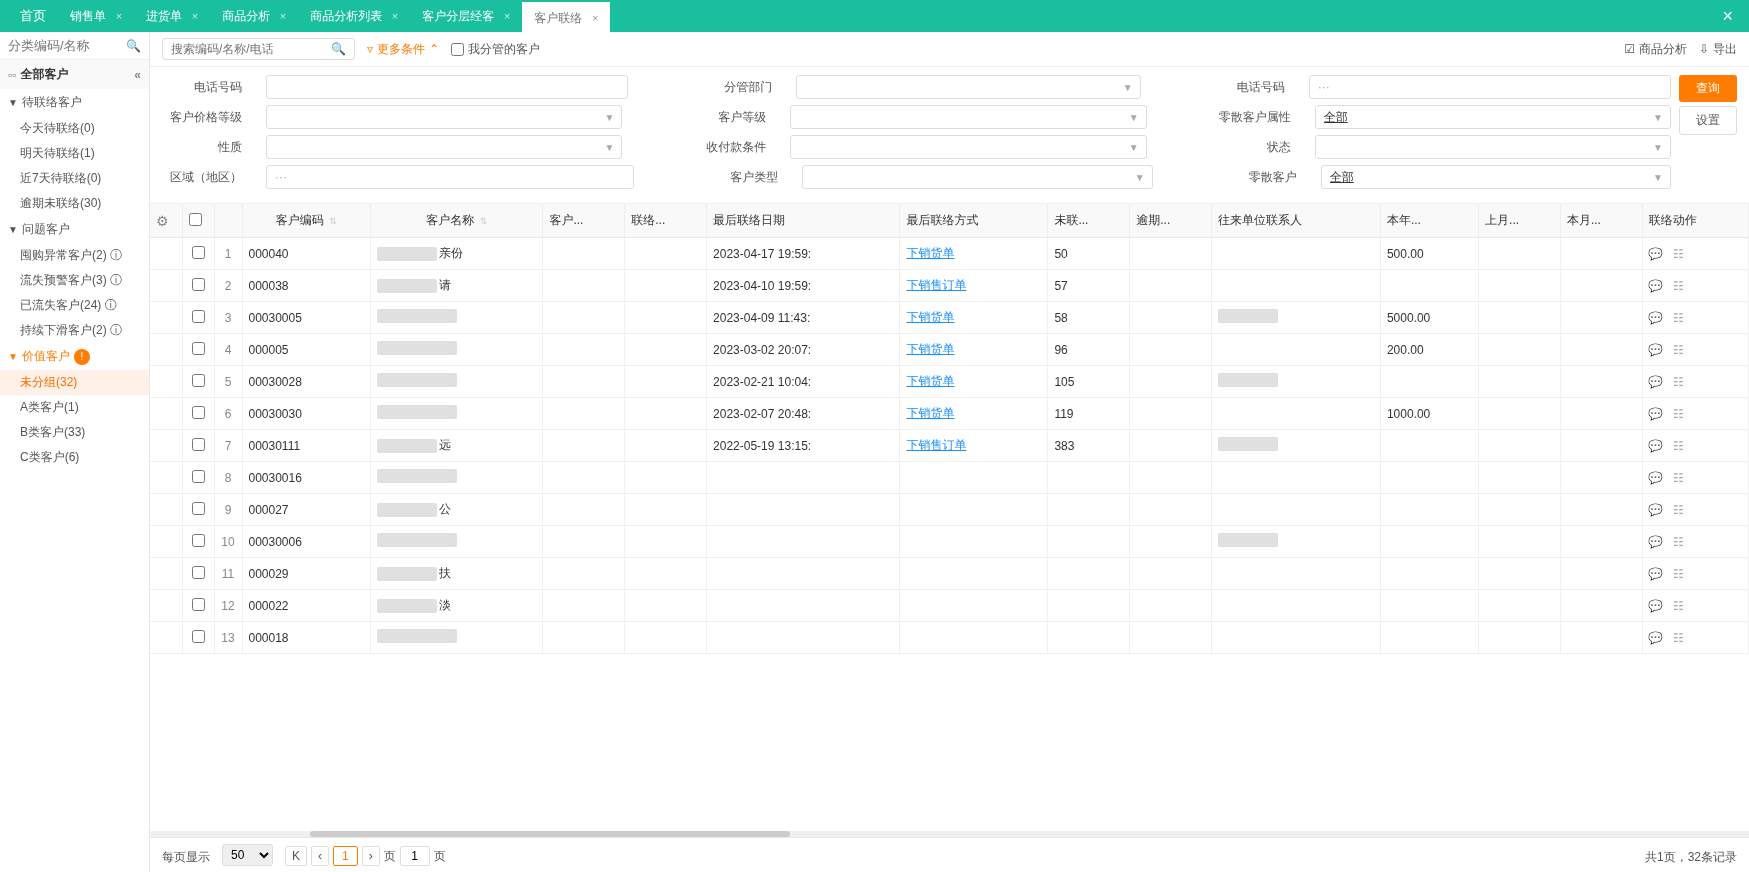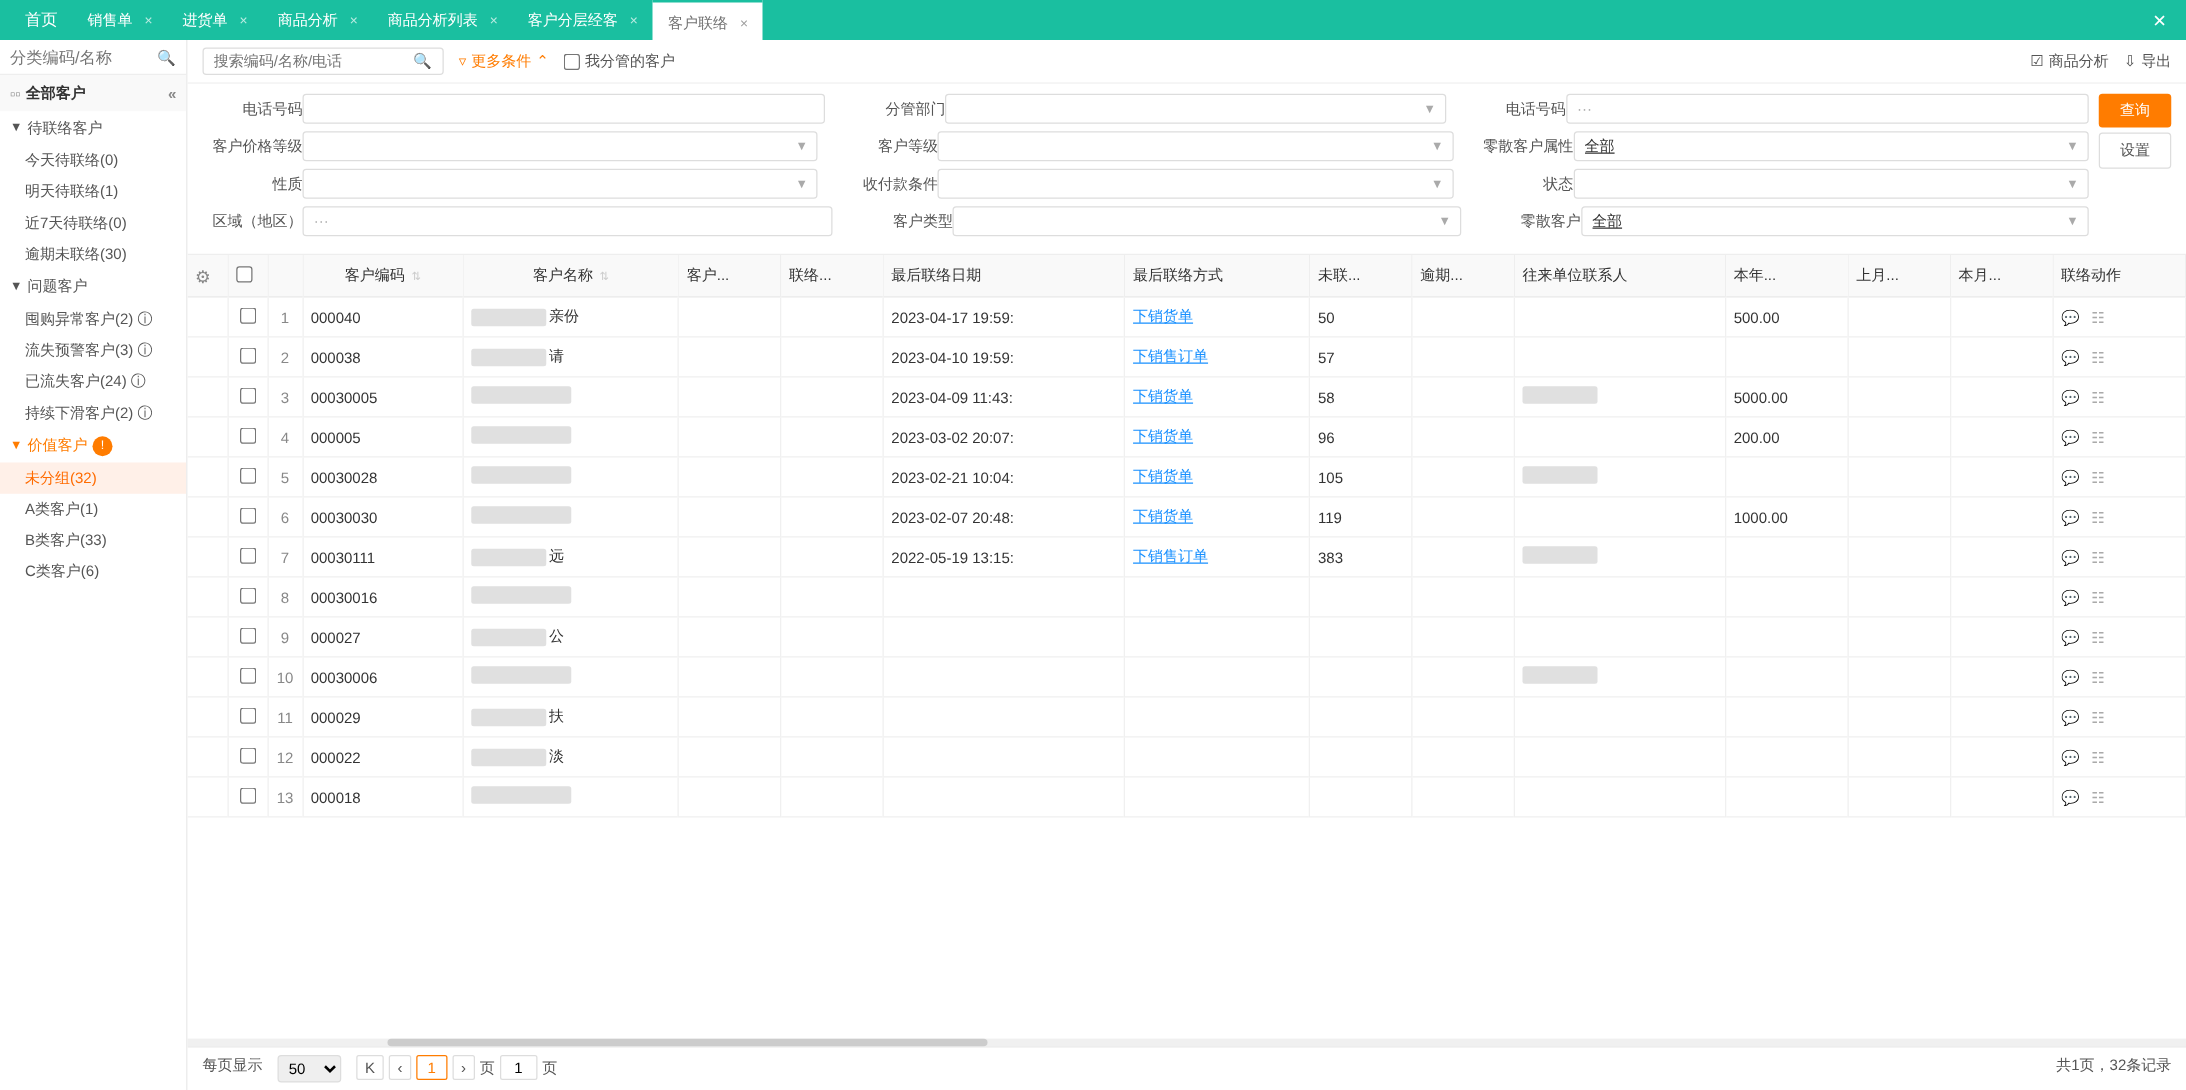--- a/index.html
+++ b/index.html
@@ -182,21 +182,21 @@
 
     
     .extended-filter {
       background: white;
       padding: 8px 12px;
       border-bottom: 1px solid #eee;
     }
     .filter-row {
       display: flex;
       align-items: center;
-      gap: 0;
+      gap: 24px;
       margin-bottom: 6px;
     }
     .filter-label {
       width: 80px;
       text-align: right;
       color: #555;
       font-size: 12px;
       flex-shrink: 0;
     }
     .filter-input {
@@ -325,21 +325,21 @@
     }
     .row-num { color: #888; text-align: center; }
     .row-checkbox { text-align: center; }
 
     
     .table-footer {
       background: white;
       border-top: 1px solid #e8e8e8;
       padding: 6px 12px;
       display: flex;
-      align-items: flex-start;
+      align-items: flex-end;
       gap: 12px;
       color: #555;
       font-size: 12px;
     }
     .page-size-select {
       border: 1px solid #ddd;
       border-radius: 3px;
       padding: 2px 4px;
       font-size: 12px;
     }

